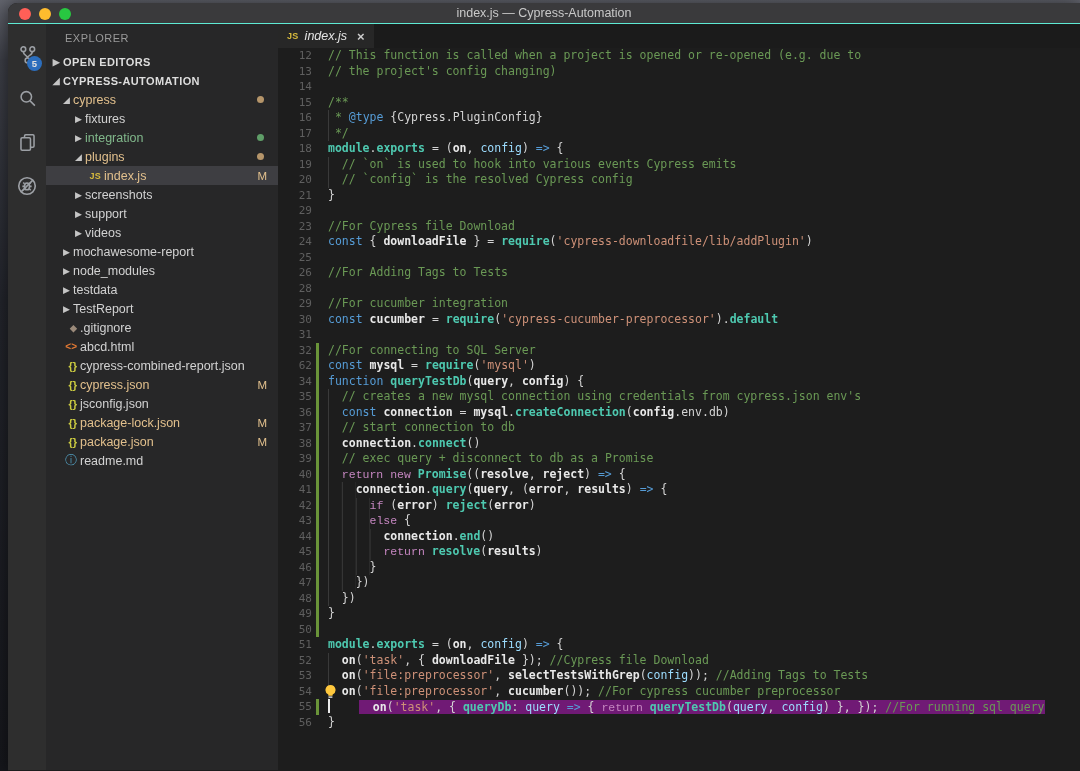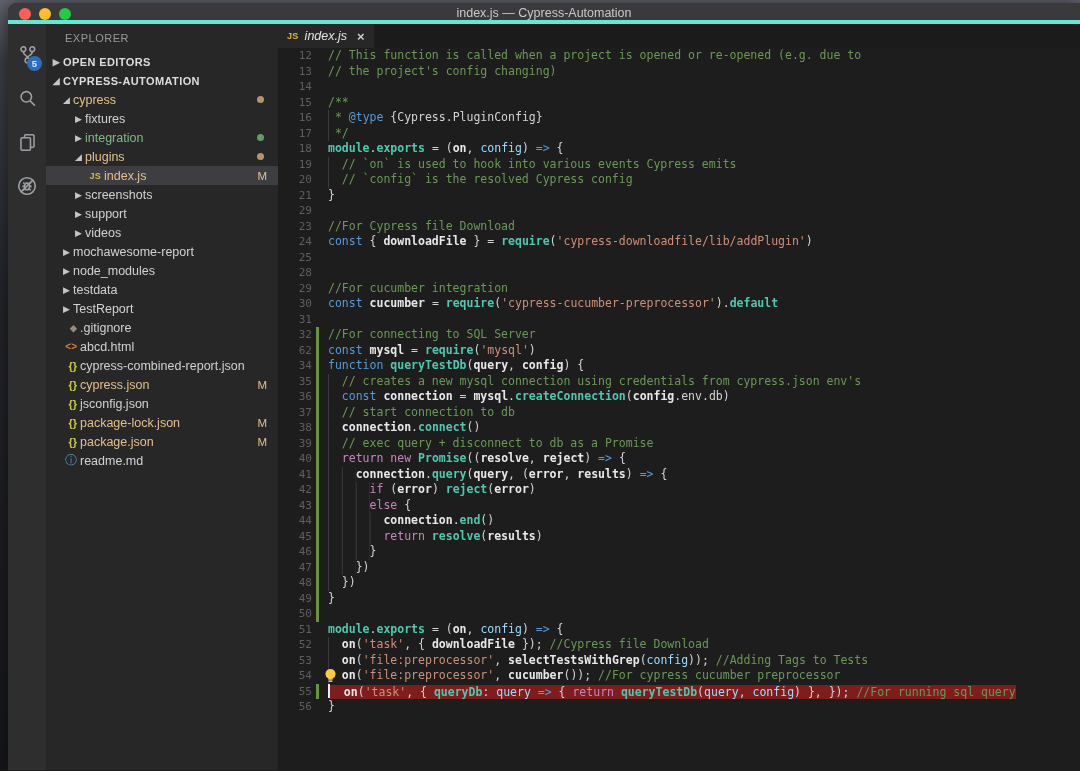--- a/index.html
+++ b/index.html
@@ -7,21 +7,21 @@
   body {
     font-family:"Liberation Sans", sans-serif;
     background:linear-gradient(180deg,#63656e 0px,#3d3f47 60px,#23252c 300px,#16171c 771px);
   }
   .window {
     position:absolute; left:8px; top:3px; right:0; bottom:0;
     background:#1d1d1d; border-radius:9px 0 0 0; overflow:hidden;
     box-shadow:0 0 18px rgba(0,0,0,.55);
   }
   
-  .titlebar { position:relative; height:21px; background:#3a3a3c; border-bottom:4px solid #5eead4; }
+  .titlebar { position:relative; height:21px; background:#3a3a3c; border-bottom:1px solid #5eead4; }
   .lights { position:absolute; left:11px; top:5px; display:flex; gap:8px; }
   .light { width:12px; height:12px; border-radius:50%; }
   .light.red { background:#ff5f57; } .light.yellow { background:#febc2e; } .light.green { background:#28c841; }
   .wtitle { text-align:center; line-height:21px; font-size:12.5px; color:#c9c9c9; }
   
   .main { display:flex; height:calc(100% - 22px); }
   .activitybar { width:38px; background:#2e2e2e; flex:none; padding-top:8px; }
   .abicon { width:38px; height:44px; display:flex; align-items:center; justify-content:center; position:relative; opacity:.85; }
   .abicon svg { stroke:#b0b4ba; stroke-width:1.3; fill:none; }
   .abbadge { position:absolute; right:4px; bottom:5px; min-width:15px; height:15px; border-radius:50%;
@@ -59,27 +59,27 @@
   .tablabel { font-size:12.5px; font-style:italic; color:#e4e4e4; }
   .tabclose { color:#cccccc; font-size:13px; font-weight:bold; margin-left:4px; cursor:pointer; }
   .code { flex:1; padding-top:0; font-family:"DejaVu Sans Mono", monospace; font-size:11.5px; position:relative; }
   .cline { height:15.5px; line-height:15.5px; display:flex; white-space:pre; position:relative; }
   .lnum { width:34px; flex:none; text-align:right; color:#5f5f5f; font-size:11px; }
   .modbar { width:3px; flex:none; margin-left:4px; }
   .modbar.mod { background:#6a9439; }
   .ltext { padding-left:9px; white-space:pre; }
   .indent { display:inline-block; height:15.5px; vertical-align:top;
     background-image:linear-gradient(to right,#3a3a3a 1px,transparent 1px); background-size:2ch 100%; }
-  .selspan { background:#7f1d1d; }
+  .selspan { background:#701a75;margin-left:29px; }
   .caret { display:inline-block; width:2px; height:14px; background:#ececec; vertical-align:-2px; }
   .bulb { position:absolute; left:47px; top:1px; }
   .tk-c { color:#6a9955; }
   .tk-s { color:#ce9178;text-align:center; }
   .tk-k { color:#569cd6; }
-  .tk-q { color:#c586c0; }
+  .tk-q { color:#c586c0;font-family:Liberation Mono, monospace; }
   .tk-f { color:#4ec9b0; font-weight:bold; }
   .tk-v { color:#e8e8e8; font-weight:bold; }
   .tk-p { color:#9cdcfe; }
   .tk-a { color:#569cd6; }
   .tk-t { color:#d4d4d4; }
 </style>
 </head>
 <body>
 
 <div class="window">
@@ -242,20 +242,21 @@
           <div class="cline"><span class="lnum">16</span><span class="modbar"></span><span class="ltext"><span class="indent" style="width: 1ch;"></span><span class="tk-c">* </span><span class="tk-k">@type</span><span class="tk-t"> {Cypress.PluginConfig}</span></span></div>
           <div class="cline"><span class="lnum">17</span><span class="modbar"></span><span class="ltext"><span class="indent" style="width: 1ch;"></span><span class="tk-c">*/</span></span></div>
           <div class="cline"><span class="lnum">18</span><span class="modbar"></span><span class="ltext"><span class="tk-f">module</span><span class="tk-t">.</span><span class="tk-f">exports</span><span class="tk-t"> = (</span><span class="tk-v">on</span><span class="tk-t">, </span><span class="tk-p">config</span><span class="tk-t">) </span><span class="tk-a">=&gt;</span><span class="tk-t"> {</span></span></div>
           <div class="cline"><span class="lnum">19</span><span class="modbar"></span><span class="ltext"><span class="indent" style="width: 2ch;"></span><span class="tk-c">// `on` is used to hook into various events Cypress emits</span></span></div>
           <div class="cline"><span class="lnum">20</span><span class="modbar"></span><span class="ltext"><span class="indent" style="width: 2ch;"></span><span class="tk-c">// `config` is the resolved Cypress config</span></span></div>
           <div class="cline"><span class="lnum">21</span><span class="modbar"></span><span class="ltext"><span class="tk-t">}</span></span></div>
           <div class="cline"><span class="lnum">29</span><span class="modbar"></span><span class="ltext"></span></div>
           <div class="cline"><span class="lnum">23</span><span class="modbar"></span><span class="ltext"><span class="tk-c">//For Cypress file Download</span></span></div>
           <div class="cline"><span class="lnum">24</span><span class="modbar"></span><span class="ltext"><span class="tk-k">const</span><span class="tk-t"> { </span><span class="tk-v">downloadFile</span><span class="tk-t"> } = </span><span class="tk-f">require</span><span class="tk-t">(</span><span class="tk-s">'cypress-downloadfile/lib/addPlugin'</span><span class="tk-t">)</span></span></div>
           <div class="cline"><span class="lnum">25</span><span class="modbar"></span><span class="ltext"></span></div>
+          <div class="cline"><span class="lnum">26</span><span class="modbar"></span><span class="ltext"><span class="tk-c">//For Adding Tags to Tests</span></span></div>
           <div class="cline"><span class="lnum">28</span><span class="modbar"></span><span class="ltext"></span></div>
           <div class="cline"><span class="lnum">29</span><span class="modbar"></span><span class="ltext"><span class="tk-c">//For cucumber integration</span></span></div>
           <div class="cline"><span class="lnum">30</span><span class="modbar"></span><span class="ltext"><span class="tk-k">const</span><span class="tk-t"> </span><span class="tk-v">cucumber</span><span class="tk-t"> = </span><span class="tk-f">require</span><span class="tk-t">(</span><span class="tk-s">'cypress-cucumber-preprocessor'</span><span class="tk-t">).</span><span class="tk-f">default</span></span></div>
           <div class="cline"><span class="lnum">31</span><span class="modbar"></span><span class="ltext"></span></div>
           <div class="cline"><span class="lnum">32</span><span class="modbar mod"></span><span class="ltext"><span class="tk-c">//For connecting to SQL Server</span></span></div>
           <div class="cline"><span class="lnum">62</span><span class="modbar mod"></span><span class="ltext"><span class="tk-k">const</span><span class="tk-t"> </span><span class="tk-v">mysql</span><span class="tk-t"> = </span><span class="tk-f">require</span><span class="tk-t">(</span><span class="tk-s">'mysql'</span><span class="tk-t">)</span></span></div>
           <div class="cline"><span class="lnum">34</span><span class="modbar mod"></span><span class="ltext"><span class="tk-k">function</span><span class="tk-t"> </span><span class="tk-f">queryTestDb</span><span class="tk-t">(</span><span class="tk-v">query</span><span class="tk-t">, </span><span class="tk-v">config</span><span class="tk-t">) {</span></span></div>
           <div class="cline"><span class="lnum">35</span><span class="modbar mod"></span><span class="ltext"><span class="indent" style="width: 2ch;"></span><span class="tk-c">// creates a new mysql connection using credentials from cypress.json env's</span></span></div>
           <div class="cline"><span class="lnum">36</span><span class="modbar mod"></span><span class="ltext"><span class="indent" style="width: 2ch;"></span><span class="tk-t"></span><span class="tk-k">const</span><span class="tk-t"> </span><span class="tk-v">connection</span><span class="tk-t"> = </span><span class="tk-v">mysql</span><span class="tk-t">.</span><span class="tk-f">createConnection</span><span class="tk-t">(</span><span class="tk-v">config</span><span class="tk-t">.env.db)</span></span></div>
           <div class="cline"><span class="lnum">37</span><span class="modbar mod"></span><span class="ltext"><span class="indent" style="width: 2ch;"></span><span class="tk-c">// start connection to db</span></span></div>

